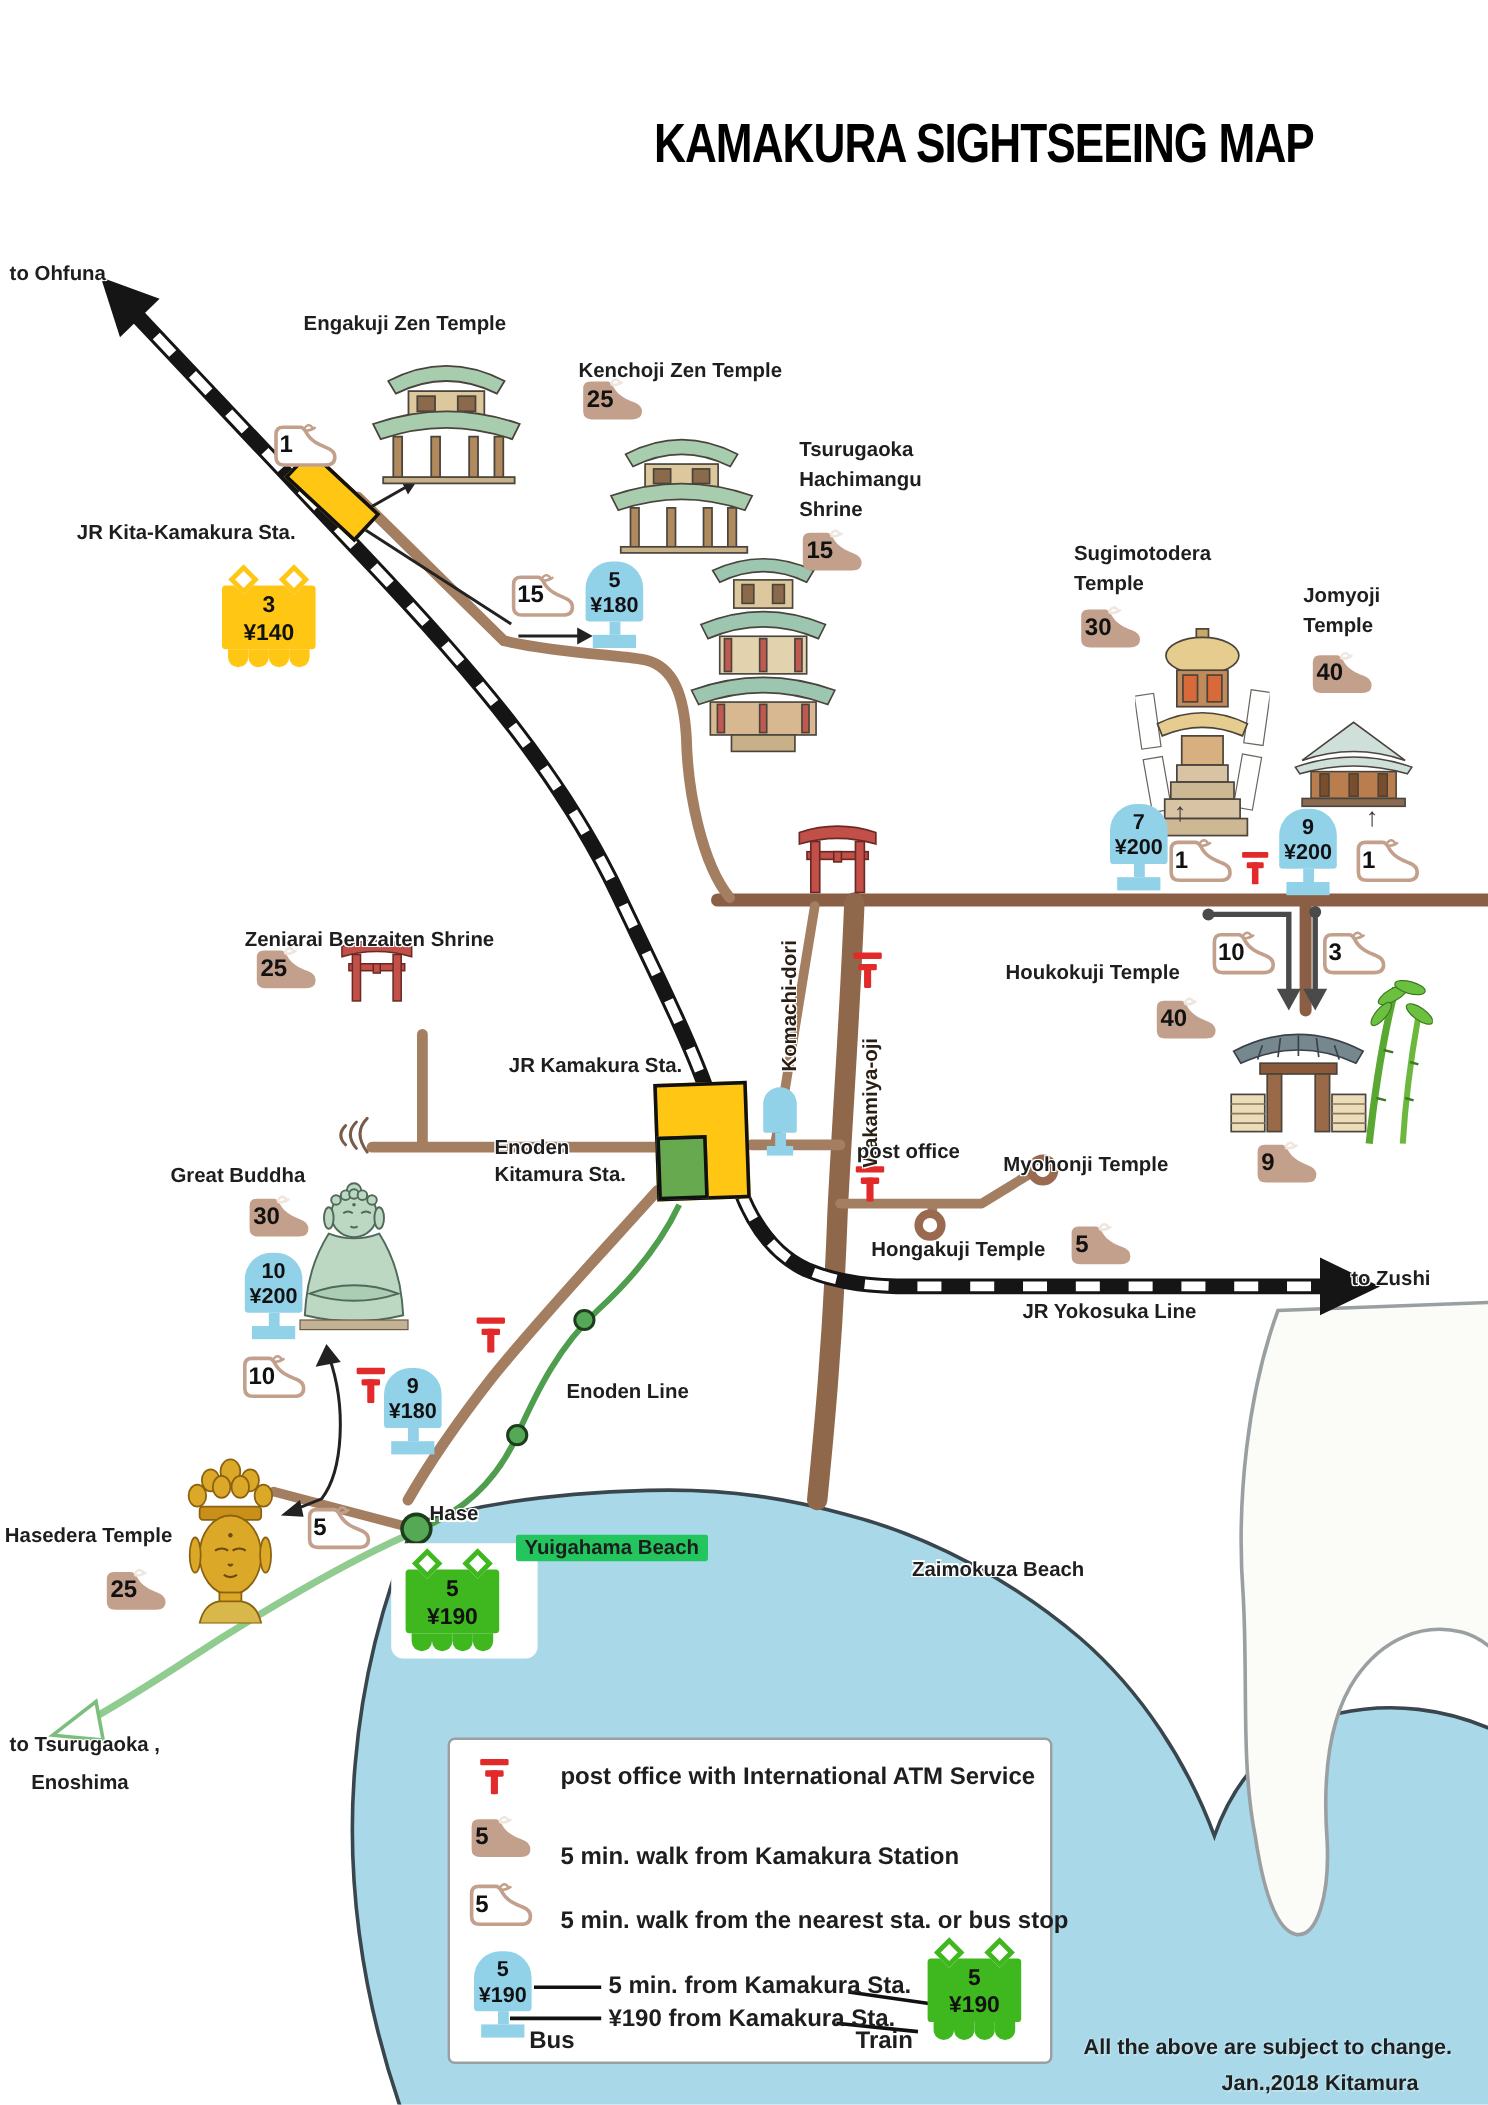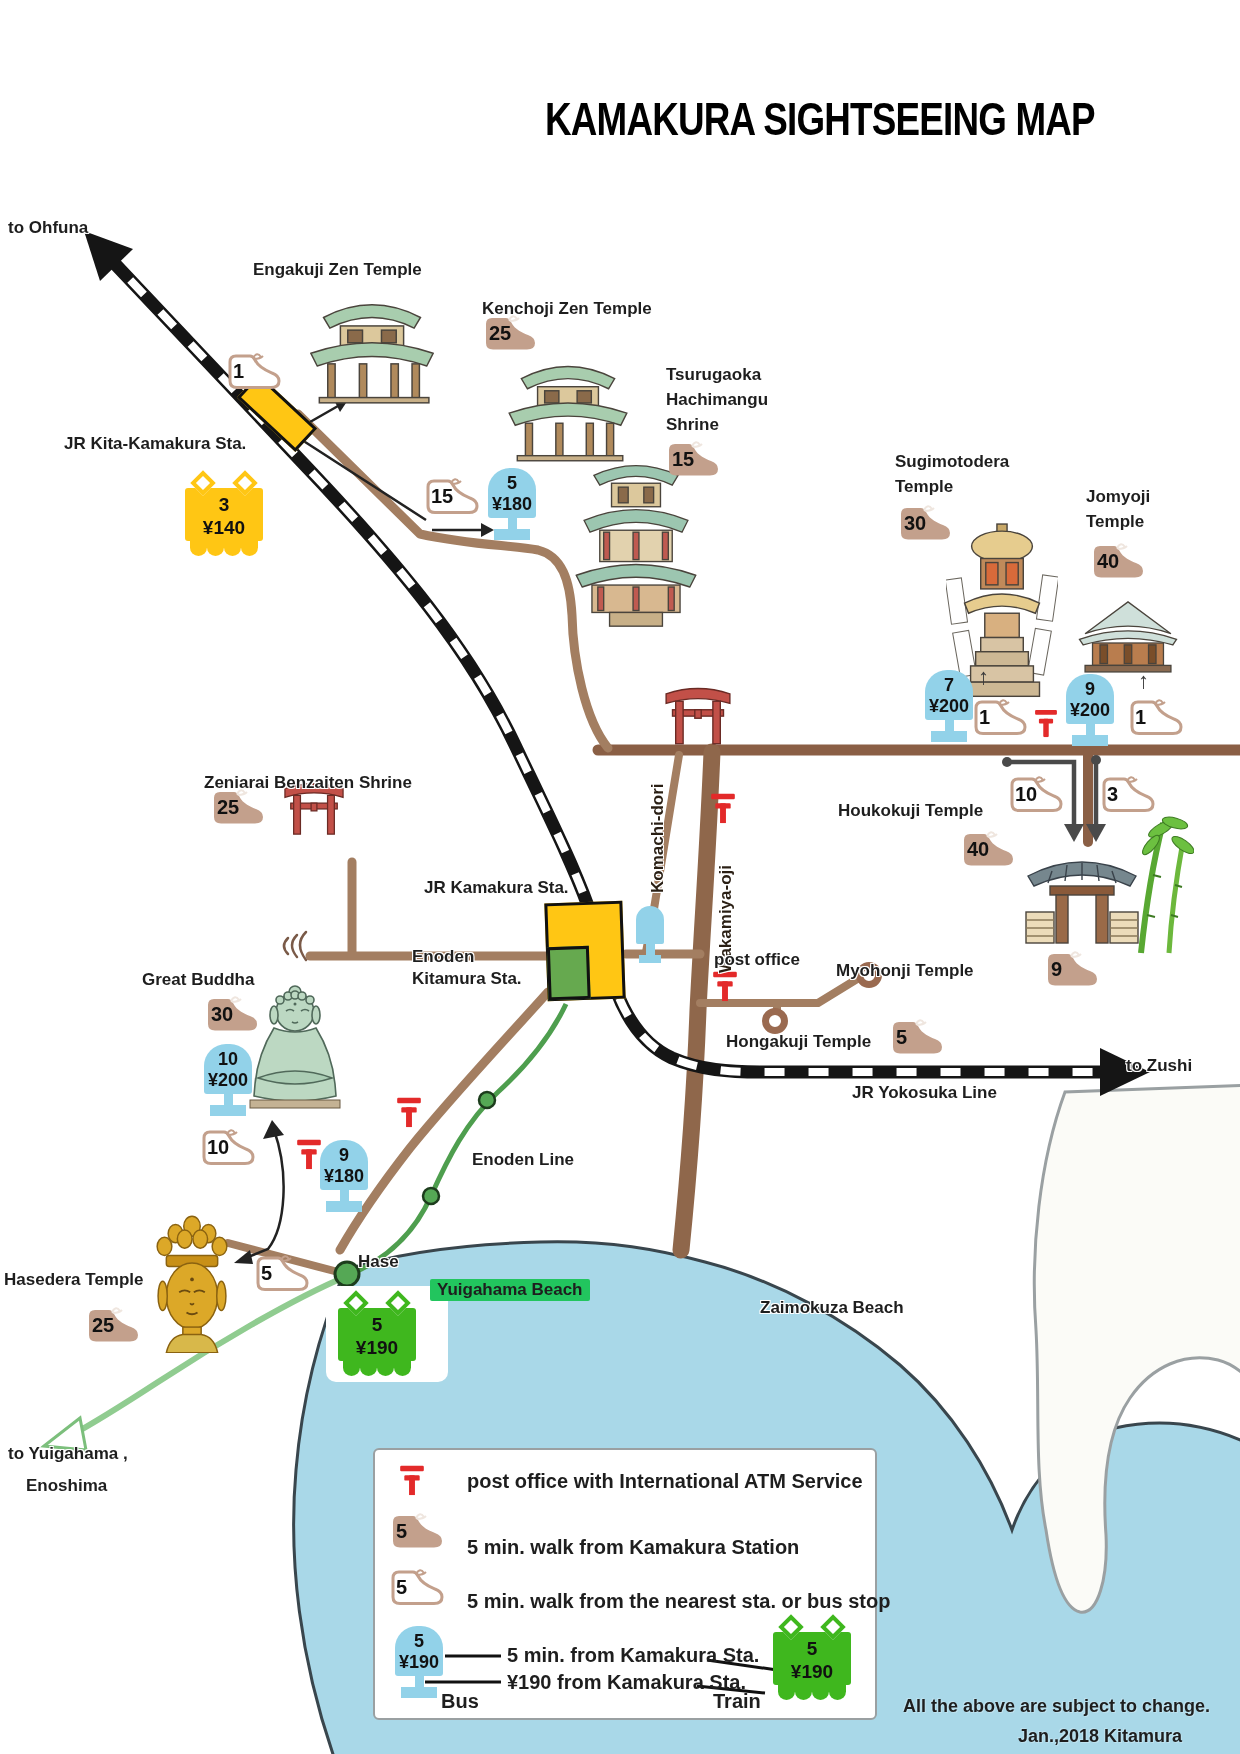--- a/index.html
+++ b/index.html
@@ -281,21 +281,21 @@
     <use href="#temple-hall" x="1072" y="590" width="112" height="92"></use>
     <use href="#gate-houkokuji" x="1022" y="840" width="120" height="112"></use>
     <use href="#bamboo" x="1122" y="815" width="72" height="140"></use>
     <use href="#buddha" x="240" y="982" width="110" height="138"></use>
     <use href="#kannon" x="148" y="1215" width="88" height="138"></use>
   </svg>
 
   <div id="title">KAMAKURA SIGHTSEEING MAP</div>
   <div class="lbl" style="left:8px;top:218px;">to Ohfuna</div>
   <div class="lbl" style="left:1126px;top:1056px;">to Zushi</div>
-  <div class="lbl" style="left:8px;top:1444px;">to Yuigahama ,</div>
+  <div class="lbl" style="left:8px;top:1444px;">to Tsurugaoka ,</div>
   <div class="lbl" style="left:26px;top:1476px;">Enoshima</div>
 
   <div class="lbl" style="left:852px;top:1083px;">JR Yokosuka Line</div>
   <div class="lbl" style="left:472px;top:1150px;">Enoden Line</div>
 
   <div class="vlbl" style="left:648px;top:893px;">Komachi-dori</div>
   <div class="vlbl" style="left:716px;top:973px;">Wakamiya-oji</div>
 
   <div class="lbl" style="left:64px;top:434px;">JR Kita-Kamakura Sta.</div>
   <div class="lbl" style="left:424px;top:878px;">JR Kamakura Sta.</div>

